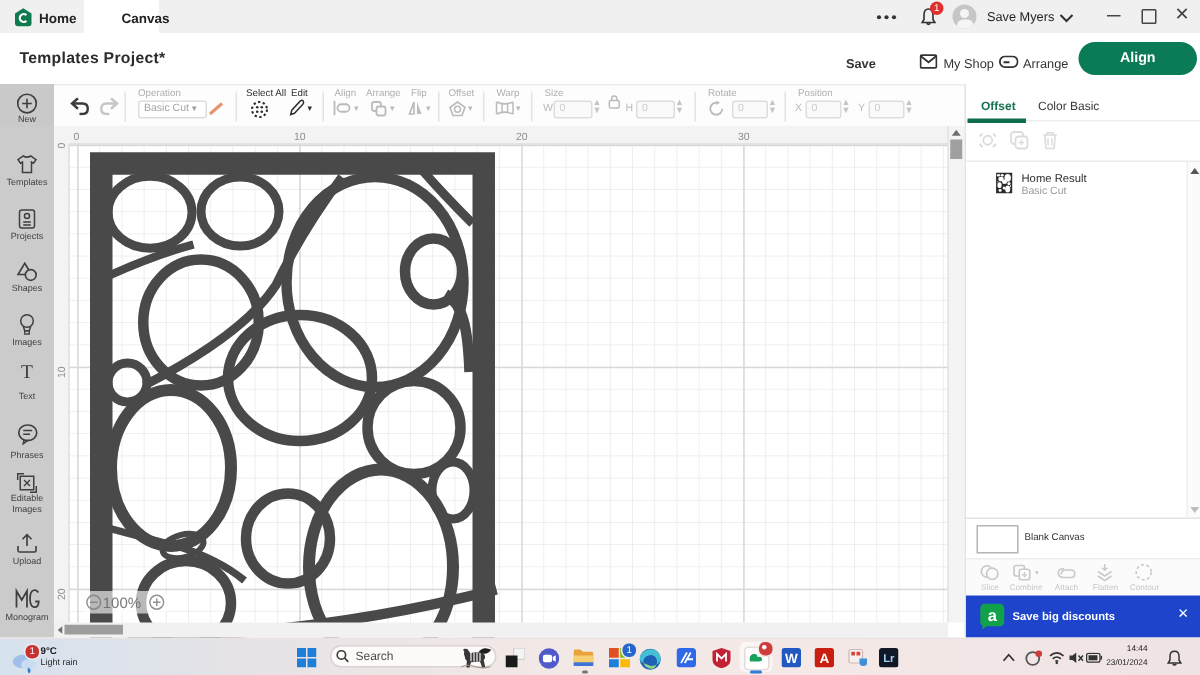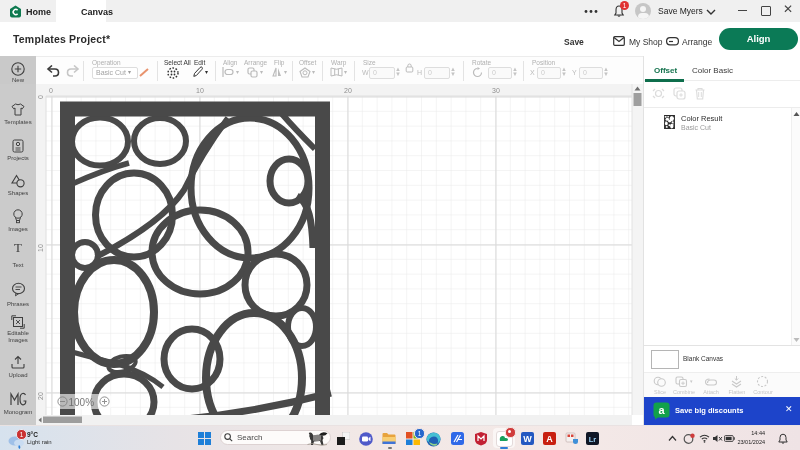--- a/index.html
+++ b/index.html
@@ -352,21 +352,21 @@
         <ellipse cx="114" cy="312" rx="36" ry="48"></ellipse>
           <ellipse cx="200" cy="252" rx="44" ry="38"></ellipse>
         <circle cx="276" cy="285" r="27"></circle>
           <ellipse cx="254" cy="378" rx="44" ry="61"></ellipse>
         <ellipse cx="192" cy="359" rx="24" ry="26"></ellipse>
           <ellipse cx="302" cy="327" rx="10" ry="15"></ellipse>
         <ellipse cx="124" cy="402" rx="26" ry="24"></ellipse>
       </g>
     </svg>
   </div>
-  <div class="abs" style="left:37px;top:58px;font-size:7.5px;color:#2e2e2e;">Color Result</div>
+  <div class="abs" style="left:37px;top:58px;font-size:7.5px;color:#2e2e2e;">Home Result</div>
   <div class="abs" style="left:37px;top:68px;font-size:7px;color:#9a9a9a;">Basic Cut</div>
 
   <div class="abs" style="left:147px;top:52px;width:10px;height:237px;background:#fbfbfb;border-left:1px solid #efefef;"></div>
   <svg class="abs" style="left:149px;top:55px;" width="7" height="6">
       <path d="M0.5 5 L3.5 1 L6.5 5 Z" fill="#555"></path>
     </svg>
   <svg class="abs" style="left:149px;top:281px;" width="7" height="6">
       <path d="M0.5 1 L3.5 5 L6.5 1 Z" fill="#bbb"></path>
     </svg>
 

